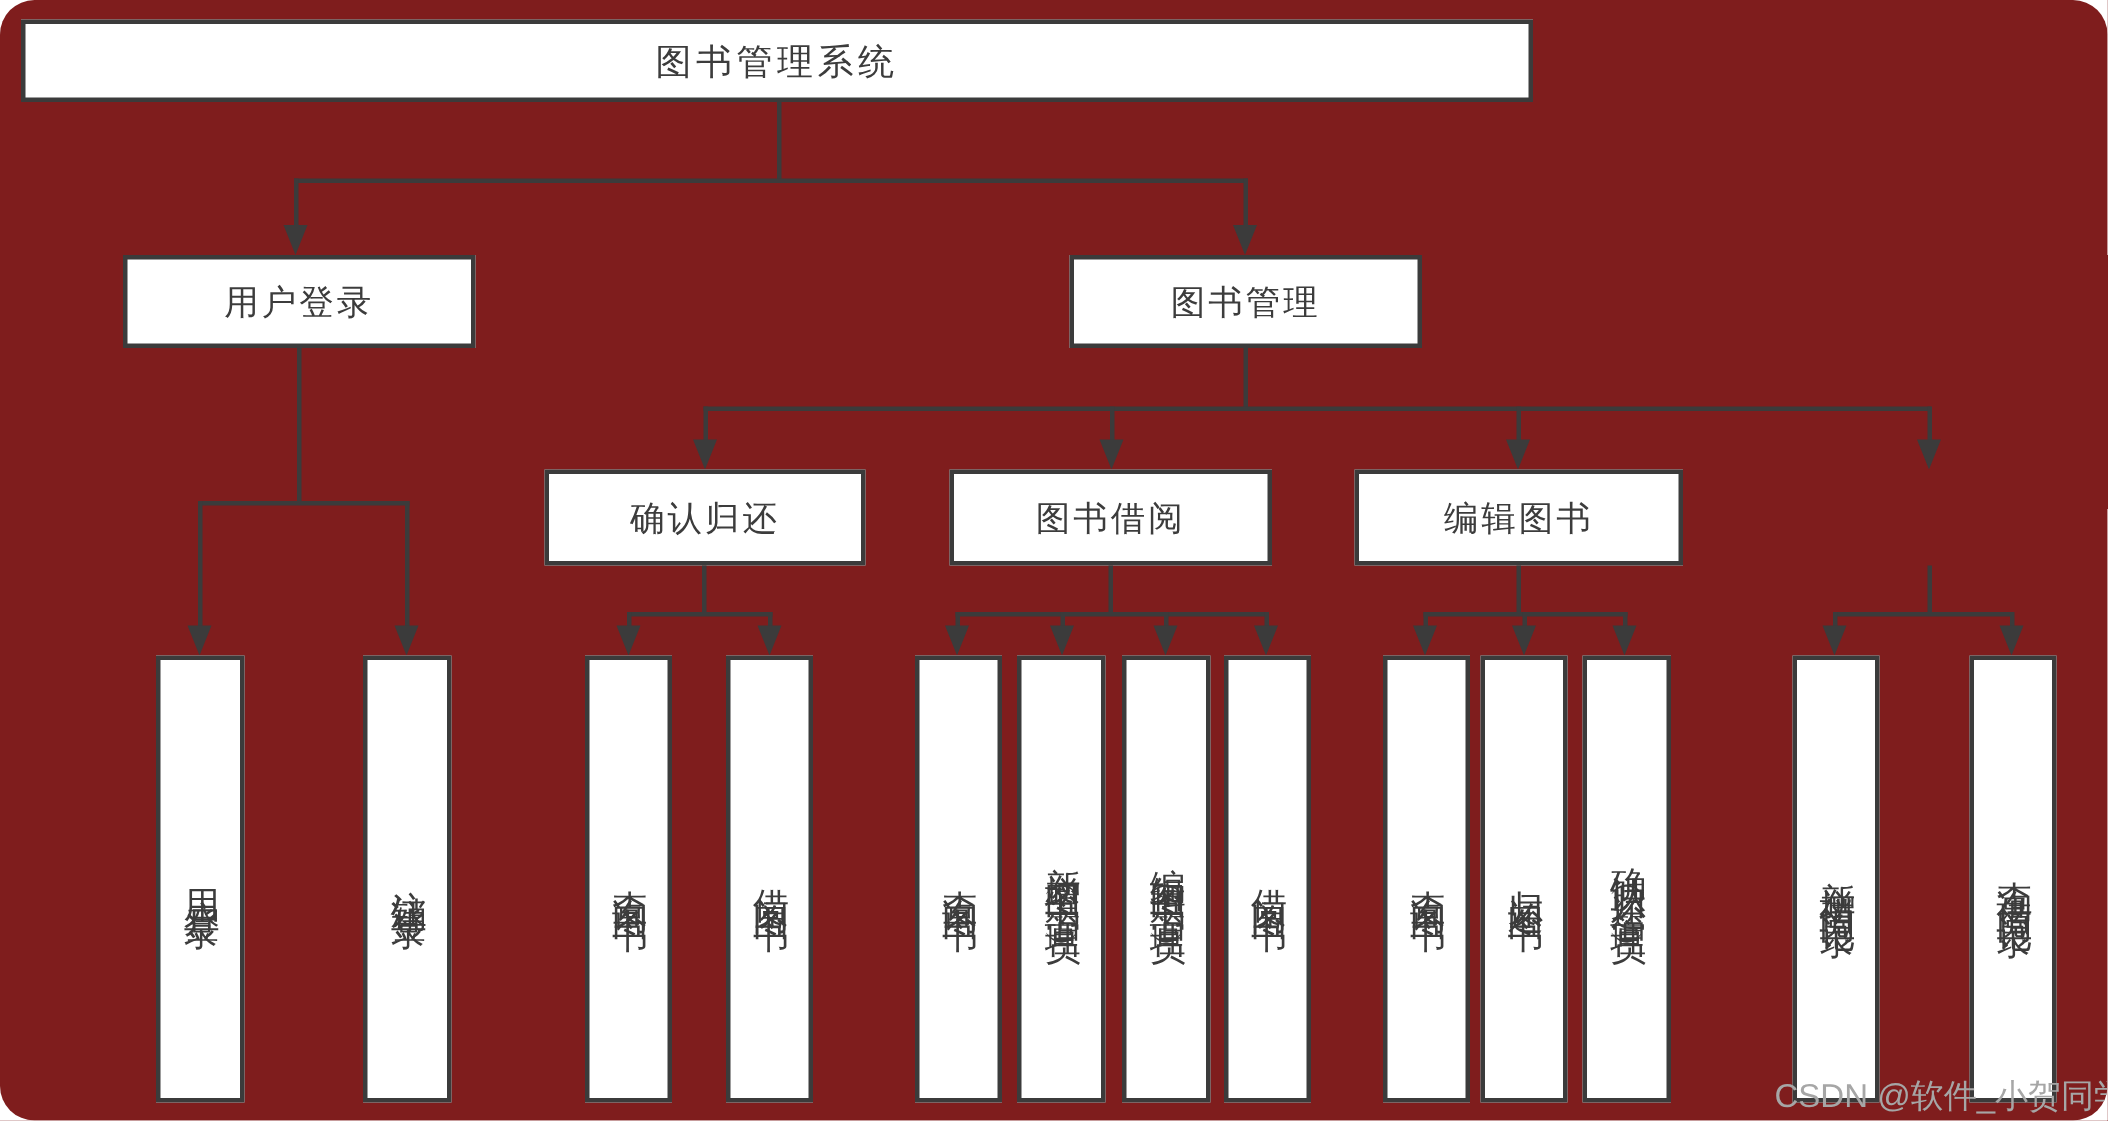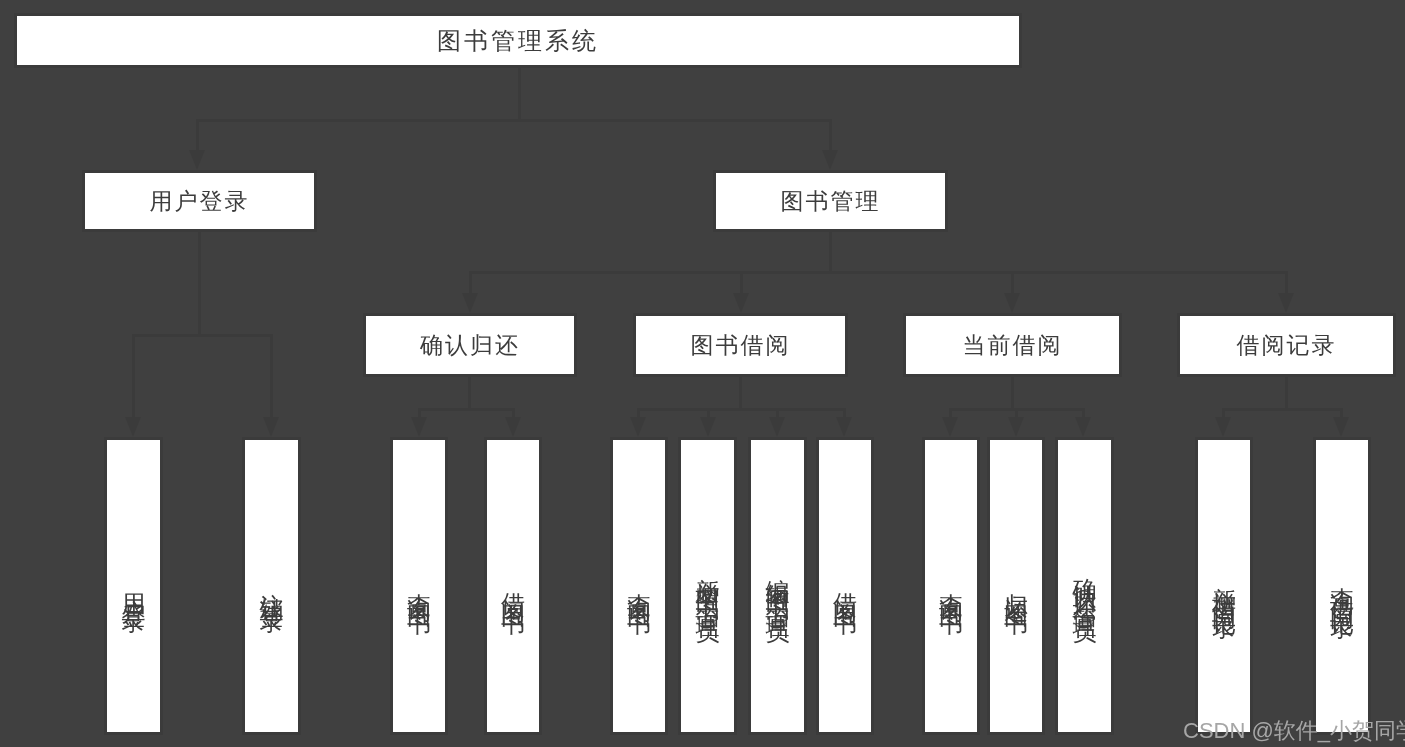--- a/index.html
+++ b/index.html
@@ -4,23 +4,24 @@
 <style>
   html, body {
     margin: 0;
     padding: 0;
     background: #ffffff;
   }
   #canvas {
     position: relative;
     width: 1405px;
     height: 747px;
-    background: #404040;
+    background: #7f1d1d;
     font-family: "Liberation Sans", "DejaVu Sans", sans-serif;
     overflow: hidden;
+    border-radius: 23px;
   }
   
   .node {
     position: absolute;
     box-sizing: border-box;
     border: 3px solid #3b3b3b;
     background: #ffffff;
     display: flex;
     align-items: center;
     justify-content: center;
@@ -110,24 +111,21 @@
   <div class="vl" style="left:1285px; top:271px; height:24px;"></div>
   <div class="arrow-down" style="left:1278px; top:293px;"></div>
 
   <div class="node h-label" style="left:363px; top:313px; width:214px; height:64px;">
     <span>确认归还</span>
   </div>
   <div class="node h-label" style="left:633px; top:313px; width:215px; height:64px;text-align:center;">
     <span>图书借阅</span>
   </div>
   <div class="node h-label" style="left:903px; top:313px; width:219px; height:64px;">
-    <span>当前借阅</span>
-  </div>
-  <div class="node h-label" style="left:1177px; top:313px; width:219px; height:64px;">
-    <span>借阅记录</span>
+    <span>编辑图书</span>
   </div>
 
   <div class="vl" style="left:468px; top:377px; height:33px;"></div>
   <div class="hl" style="left:418px; top:408px; width:97px;"></div>
   <div class="vl" style="left:418px; top:408px; height:12px;"></div>
   <div class="arrow-down" style="left:411px; top:417px;"></div>
   <div class="vl" style="left:512px; top:408px; height:12px;"></div>
   <div class="arrow-down" style="left:505px; top:417px;"></div>
 
   <div class="vl" style="left:739px; top:377px; height:33px;"></div>

